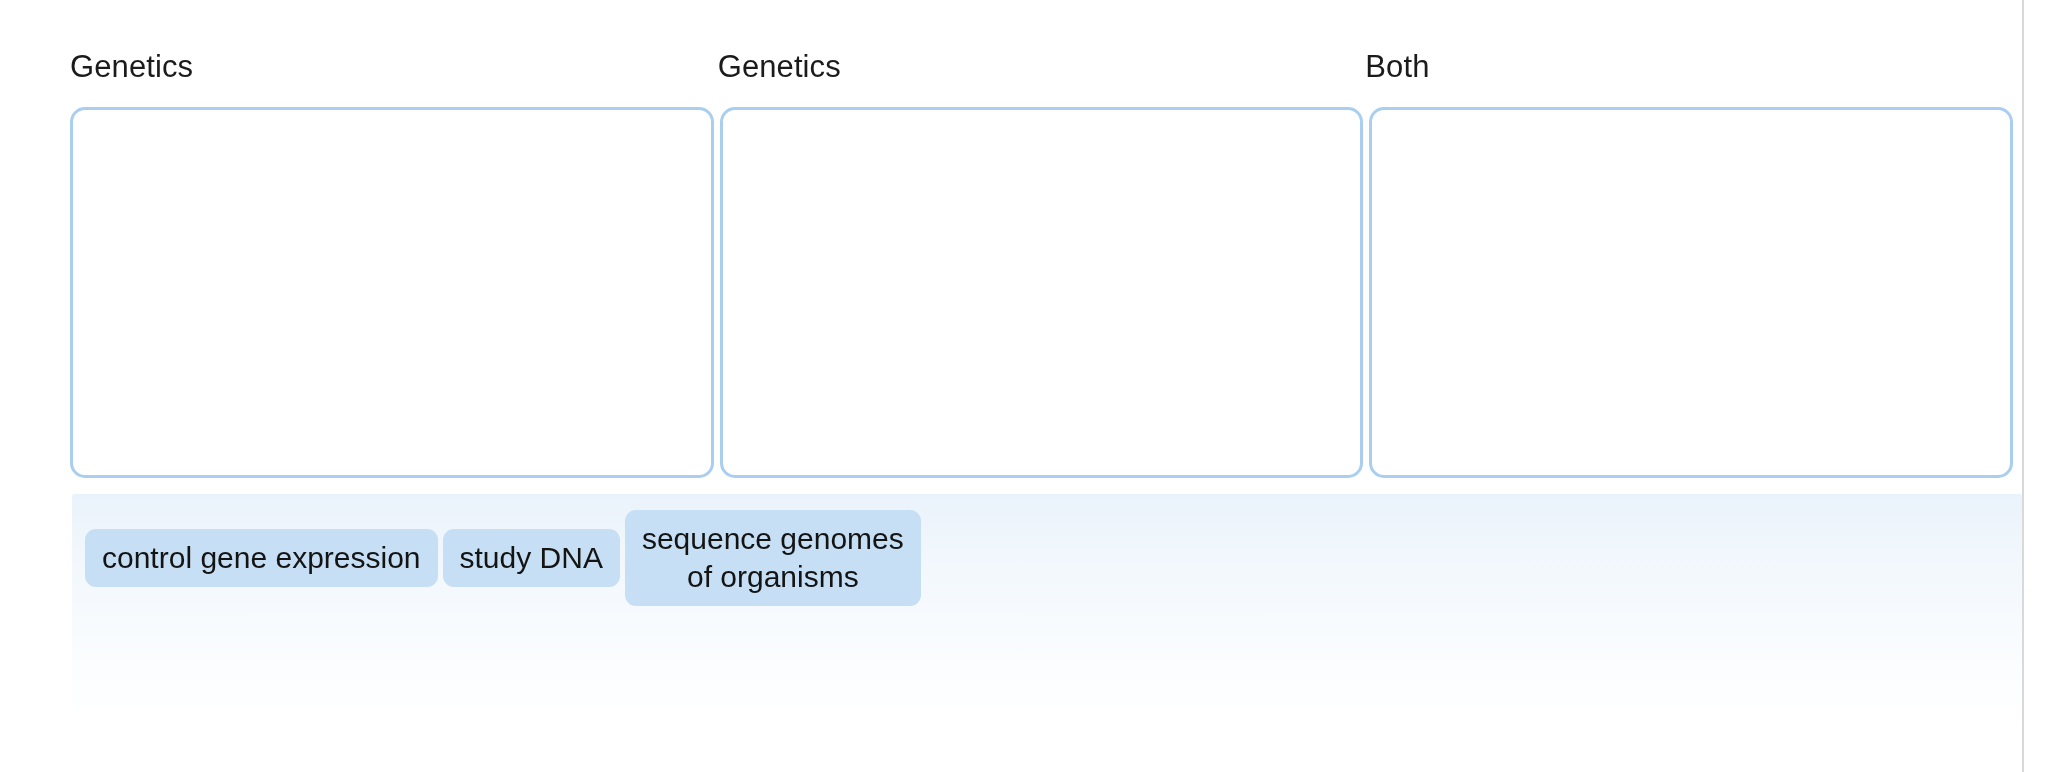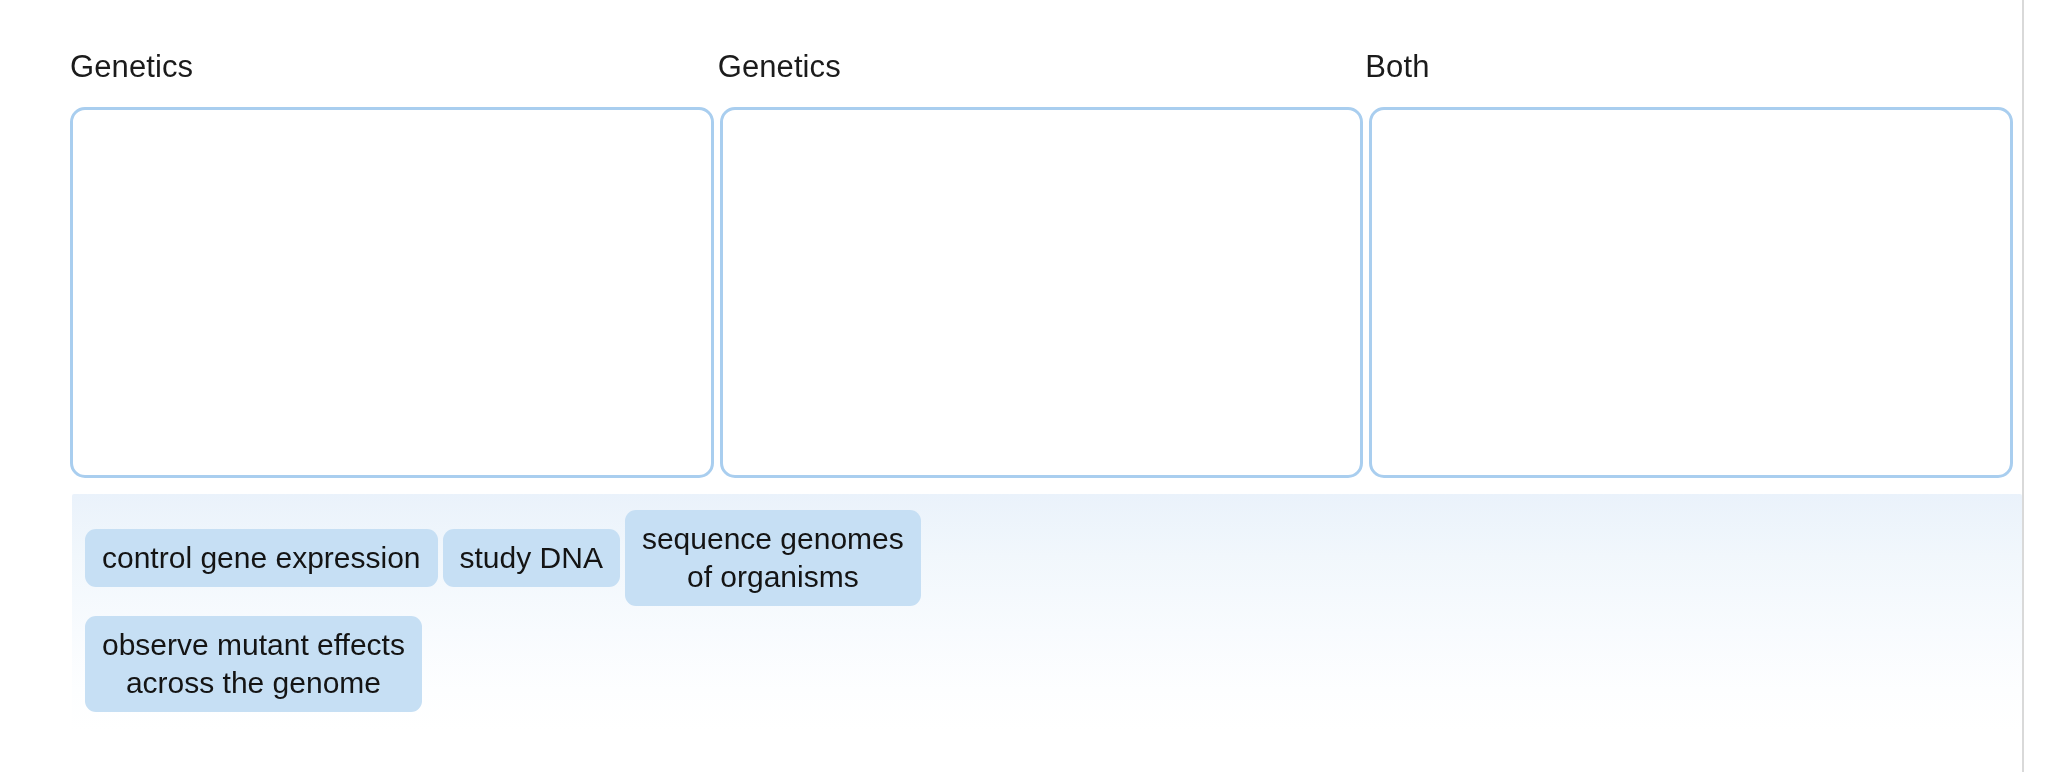--- a/index.html
+++ b/index.html
@@ -129,22 +129,18 @@
 
   <div class="chip-tray">
 
     <div class="chip-row">
       <div class="chip">control gene expression</div>
       <div class="chip">study DNA</div>
       <div class="chip">sequence genomes
 of organisms</div>
     </div>
 
-    <div class="chip-row">
-      <div class="chip">observe mutant effects
-across the genome</div>
-    </div>
 
   </div>
 
   <div class="scroll-gutter"></div>
 
 </div>
 
 </body></html>

